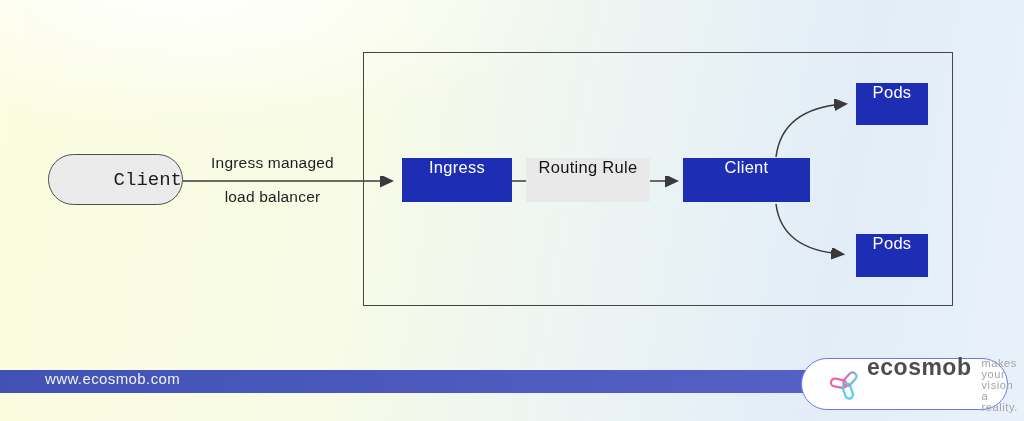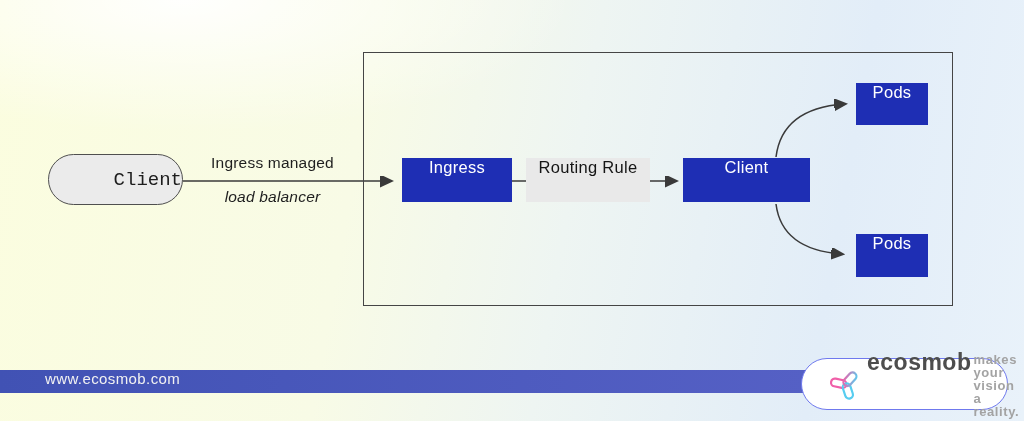--- a/index.html
+++ b/index.html
@@ -85,21 +85,21 @@
   .edge-label {
     position: absolute;
     left: 190px;
     width: 165px;
     text-align: center;
     font-size: 15.5px;
     color: #1f1f1f;
     letter-spacing: 0.2px;
   }
   .edge-label.top { top: 154px; }
-  .edge-label.bottom { top: 188px; font-style: italic; }
+  .edge-label.bottom { top: 188px; }
 
   .footer-banner {
     position: absolute;
     left: 0; top: 370px;
     width: 806px; height: 23px;
     background: linear-gradient(90deg, var(--banner-blue) 0%, var(--banner-blue-light) 100%);
     display: flex;
     z-index: 1;
   }
   .footer-url {
@@ -128,26 +128,25 @@
     flex-direction: row;
     line-height: 1;
   }
   .brand-name {
     font-size: 23px;
     font-weight: 800;
     color: var(--brand-gray);
     letter-spacing: 0.5px;
   }
   .brand-tagline {
-    font-size: 13px;
+    font-size: 11px;
     color: var(--tagline-gray);
     letter-spacing: 0.6px;
     margin-top: 2px;
-    margin-left: 2px;
-    font-weight: bold;
+    margin-left: 10px;
   }
 </style>
 </head>
 <body>
 
 <div class="canvas">
 
   <svg class="arrow-layer" viewBox="0 0 1024 421" xmlns="http://www.w3.org/2000/svg">
     <defs>
       <marker id="arrowhead" markerWidth="9" markerHeight="8" refX="6.5" refY="3.5" orient="auto">

